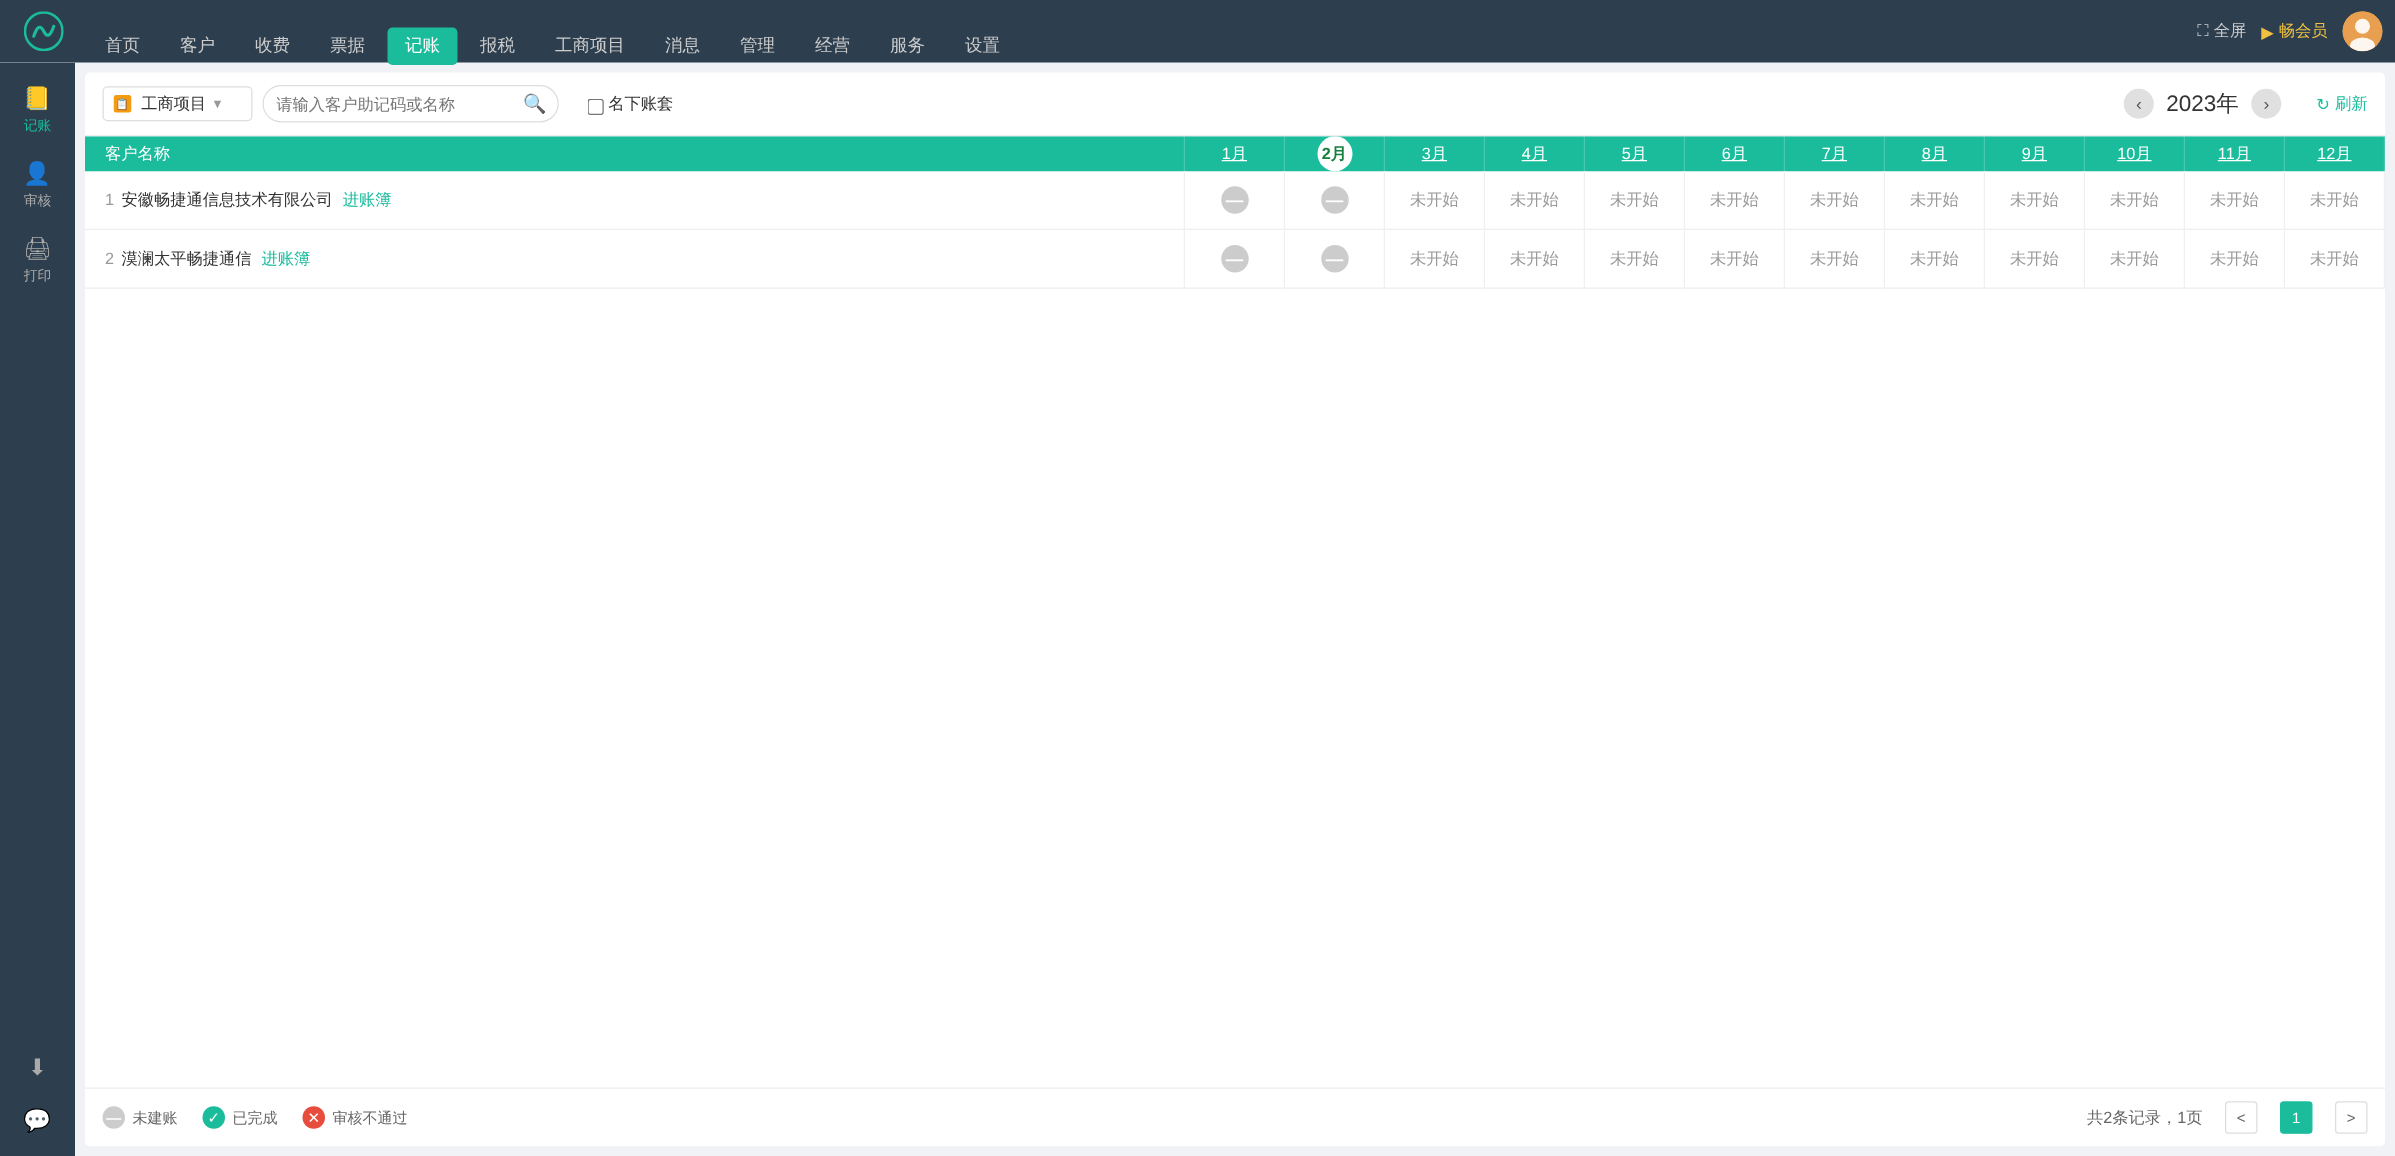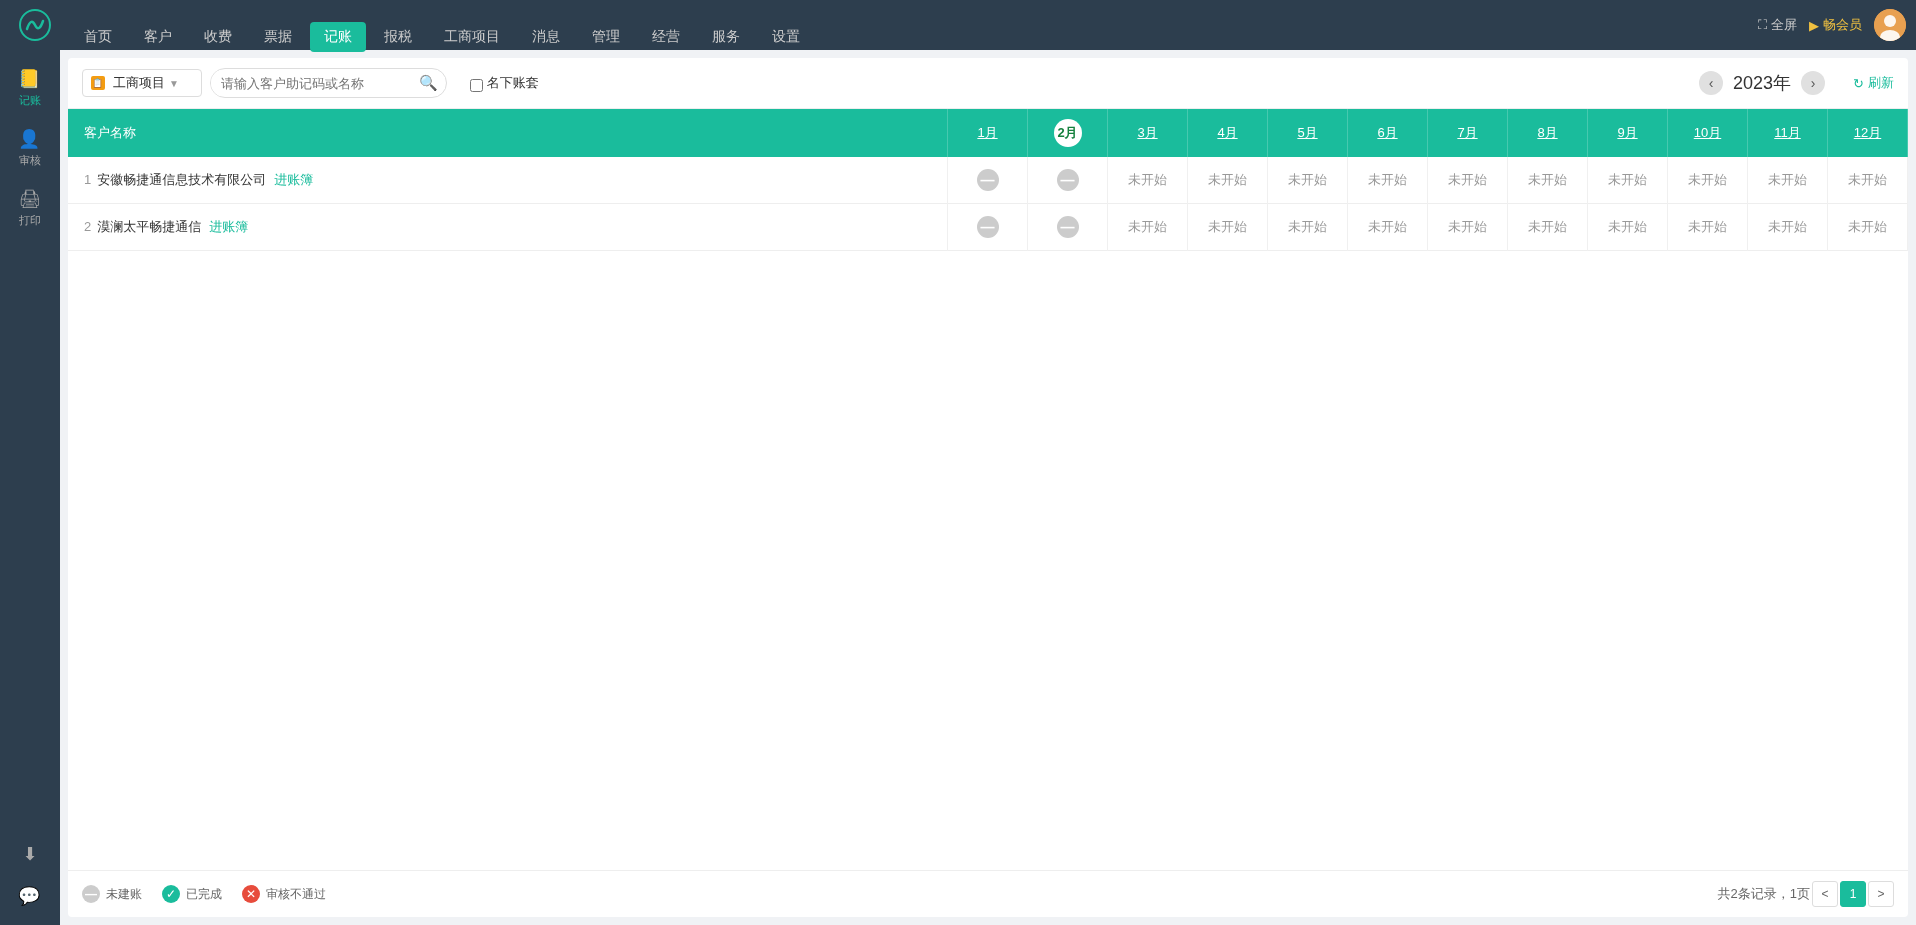--- a/index.html
+++ b/index.html
@@ -239,21 +239,21 @@
     table {
       width: 100%;
       border-collapse: collapse;
       min-width: 900px;
     }
     thead tr {
       background: #1abc9c;
       color: #fff;
     }
     thead th {
-      padding: 10px 8px;
+      padding: 0 8px;
       text-align: center;
       font-weight: 500;
       font-size: 13px;
       border-right: 1px solid rgba(255,255,255,0.2);
       white-space: nowrap;
     }
     thead th:first-child {
       text-align: left;
       padding-left: 16px;
       min-width: 240px;
@@ -353,21 +353,21 @@
       display: inline-flex;
       align-items: center;
       justify-content: center;
       color: #fff;
       font-size: 12px;
     }
     .pagination {
       margin-left: auto;
       display: flex;
       align-items: center;
-      gap: 2px;
+      gap: 18px;
       font-size: 13px;
       color: #666;
     }
     .page-btn {
       width: 26px;
       height: 26px;
       border: 1px solid #ddd;
       background: #fff;
       border-radius: 3px;
       cursor: pointer;

